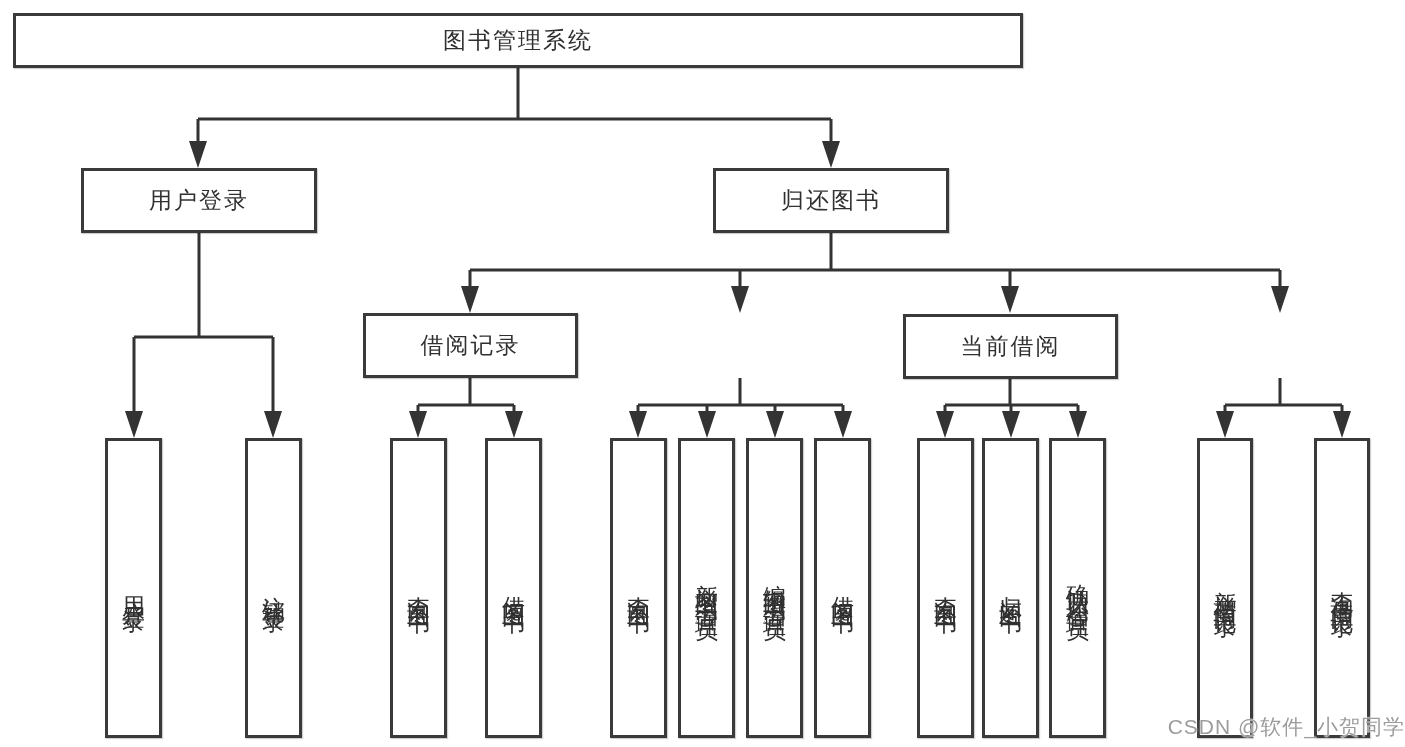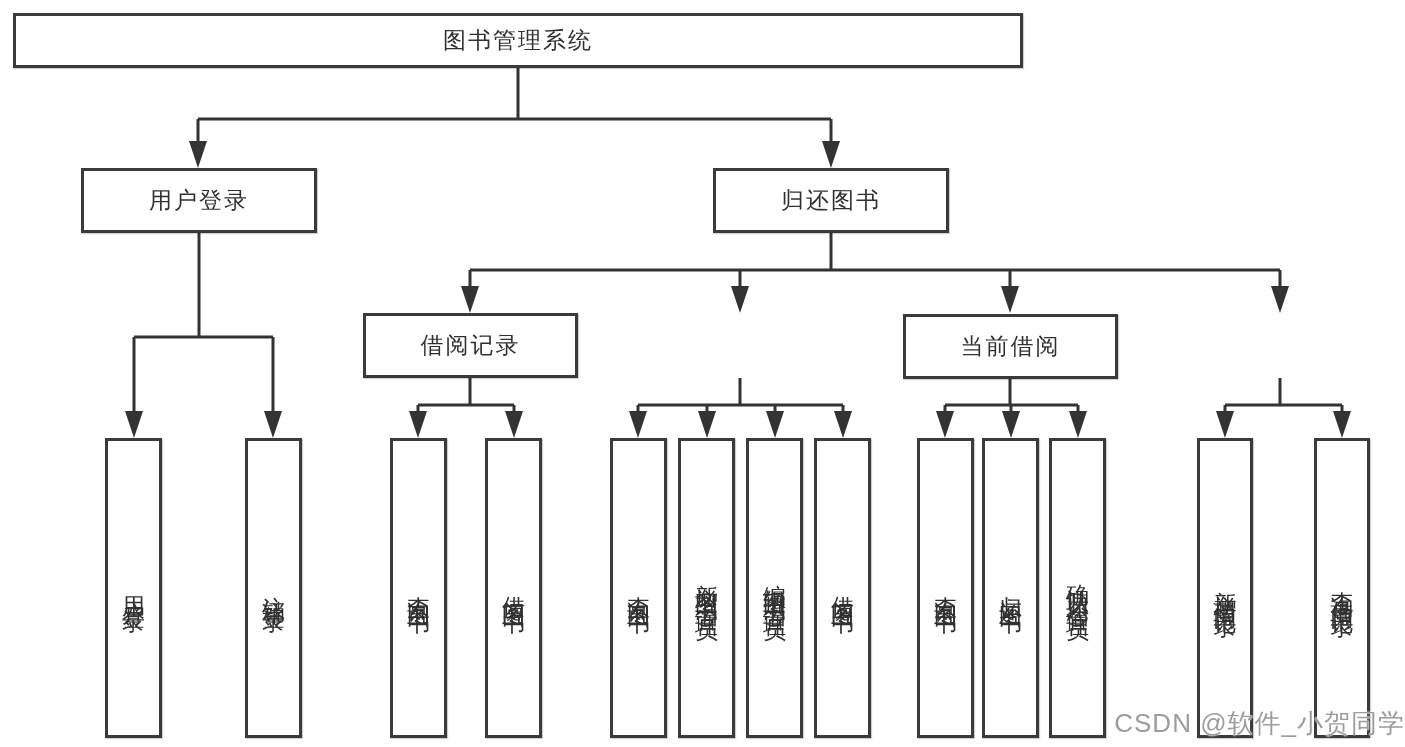--- a/index.html
+++ b/index.html
@@ -13,21 +13,21 @@
     display:flex;align-items:center;justify-content:center;
     box-shadow:1px 1px 1px rgba(0,0,0,0.18);
   }
   .hlbl{font-size:23px;letter-spacing:2px;white-space:nowrap;}
   .vlbl{
     writing-mode:vertical-rl;text-orientation:mixed;
     font-size:23px;letter-spacing:5px;line-height:1;white-space:nowrap;
   }
   .watermark{
     position:absolute;right:8px;bottom:6px;
-    font-size:26px;letter-spacing:1px;color:#9c9c9c;
+    font-size:21px;letter-spacing:1px;color:#9c9c9c;
     text-shadow:0 0 2px #ffffff,0 0 1px #ffffff;white-space:nowrap;
   }
 </style>
 </head>
 <body>
 
 <div class="canvas">
 
   <svg class="connectors" viewBox="0 0 1405 747" xmlns="http://www.w3.org/2000/svg">
     <g stroke="#333333" stroke-width="3" fill="none">

